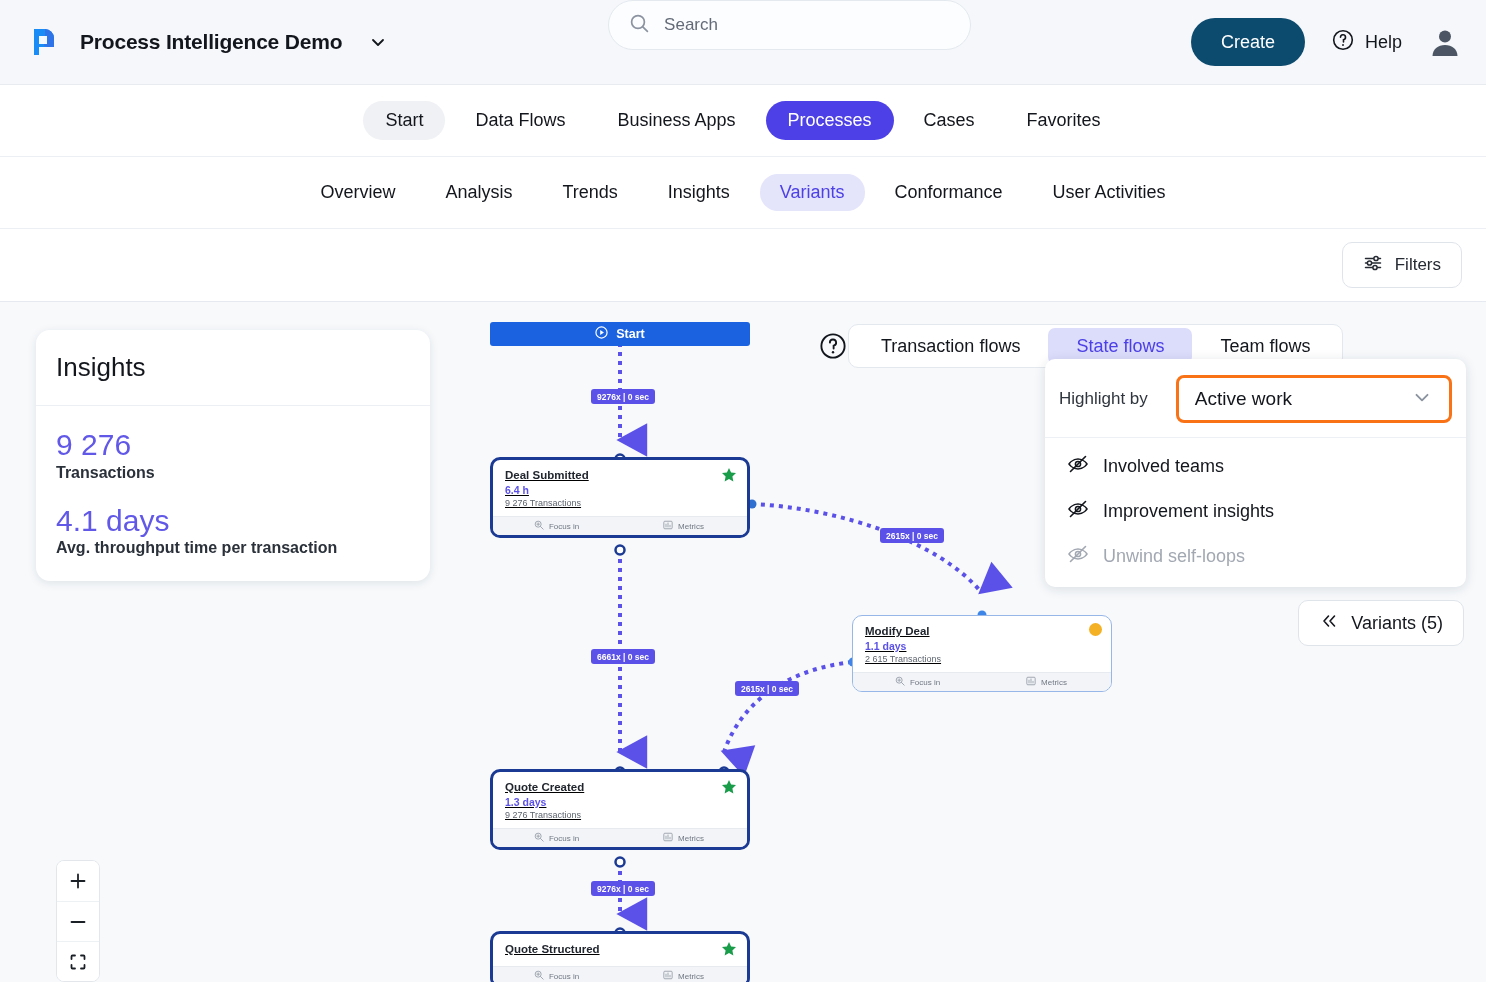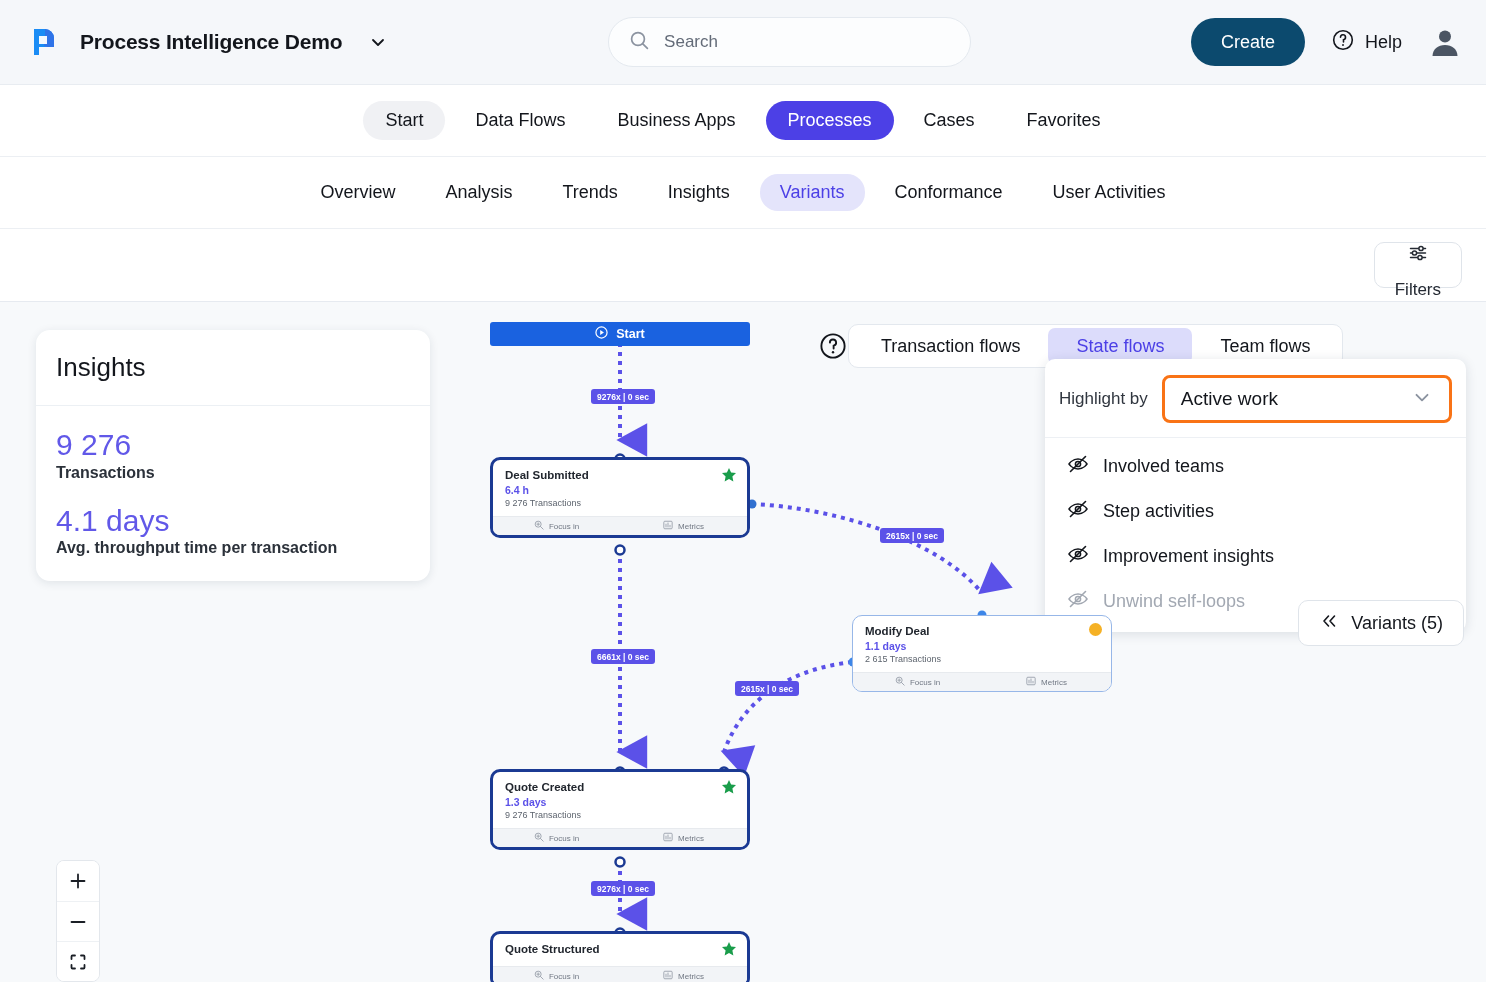--- a/index.html
+++ b/index.html
@@ -9,21 +9,20 @@
     background: #ffffff;
     overflow: hidden;
     -webkit-font-smoothing: antialiased;
   }
 
   
   .topbar {
     height: 85px;
     background: #f5f7fa;
     display: flex;
-    align-items: center;
     padding: 0 24px;
     border-bottom: 1px solid #e8ecf1;
     gap: 48px;
   }
   .brand { display: flex; align-items: center; gap: 14px; }
   .logo-box { width: 42px; height: 42px; display: flex; align-items: center; justify-content: center; }
   .brand-title { font-size: 21px; font-weight: 600; color: #13161c; letter-spacing: -0.2px; }
   .brand-caret { margin-left: 12px; display: flex; align-items: center; cursor: pointer; }
 
   .search-wrap { flex: 1; display: flex; justify-content: center; }
@@ -102,21 +101,20 @@
   }
   .filters-btn {
     height: 46px; padding: 0 20px;
     background: #fff;
     border: 1px solid #dfe4ea;
     border-radius: 10px;
     display: flex; align-items: center; gap: 12px;
     font-size: 17px; color: #252a33;
     cursor: pointer;
     font-family: "Liberation Sans", sans-serif;
-    flex-direction: column;
   }
 
   
   .canvas {
     position: relative;
     width: 1486px;
     height: 680px;
     background: #f7f9fb;
     overflow: hidden;
   }
@@ -165,21 +163,21 @@
   
   .highlight-panel {
     position: absolute; left: 1045px; top: 57px;
     width: 421px;
     background: #fff;
     border-radius: 10px;
     box-shadow: 0 2px 12px rgba(24,35,60,0.13);
     padding: 16px 0 8px 0;
   }
   .highlight-row {
-    display: flex; align-items: center; gap: 14px;
+    display: flex; align-items: center; gap: 28px;
     padding: 0 14px 14px 14px;
   }
   .highlight-label { font-size: 17px; color: #30363f; white-space: nowrap; }
   .highlight-select {
     flex: 1; height: 48px;
     border: 3px solid #f97316;
     border-radius: 8px;
     display: flex; align-items: center; justify-content: space-between;
     padding: 0 16px;
     cursor: pointer;
@@ -228,21 +226,21 @@
 
   .gnode {
     position: absolute;
     background: #fff;
     border-radius: 10px;
     overflow: hidden;
     cursor: pointer;
   }
   .gnode.navy { border: 3px solid #1b3a93; }
   .gnode.light { border: 1.5px solid #97b7e8; }
-  .gnode-main { padding: 9px 12px 8px 12px; position: relative; }
+  .gnode-main { padding: 9px 12px 8px 12px; position: relative; text-decoration: underline; }
   .gnode-name { font-size: 11.5px; font-weight: 700; color: #21262e; }
   .gnode-time { font-size: 10.5px; font-weight: 700; color: #5b51e8; margin-top: 3px; }
   .gnode-tx { font-size: 9px; color: #5d646e; margin-top: 2px; }
   .gnode-foot {
     display: flex; background: #f2f4f7;
     border-top: 1px solid #e7eaee;
     height: 19px; align-items: center;
   }
   .gnode-foot-cell {
     flex: 1; display: flex; align-items: center; justify-content: center;
@@ -418,30 +416,20 @@
       <span>Involved teams</span>
     </div>
     <div class="menu-item">
       <span>
         <svg width="22" height="22" viewBox="0 0 22 22">
             <path d="M2 11s3.2-5 9-5 9 5 9 5-3.2 5-9 5-9-5-9-5z" stroke="#13161c" stroke-width="1.5" fill="none"></path>
             <circle cx="11" cy="11" r="2.6" stroke="#13161c" stroke-width="1.5" fill="none"></circle>
             <path d="M3.5 18.5L18.5 3.5" stroke="#13161c" stroke-width="1.6" stroke-linecap="round"></path>
           </svg>
       </span>
-      <span>Step activities</span>
-    </div>
-    <div class="menu-item">
-      <span>
-        <svg width="22" height="22" viewBox="0 0 22 22">
-            <path d="M2 11s3.2-5 9-5 9 5 9 5-3.2 5-9 5-9-5-9-5z" stroke="#13161c" stroke-width="1.5" fill="none"></path>
-            <circle cx="11" cy="11" r="2.6" stroke="#13161c" stroke-width="1.5" fill="none"></circle>
-            <path d="M3.5 18.5L18.5 3.5" stroke="#13161c" stroke-width="1.6" stroke-linecap="round"></path>
-          </svg>
-      </span>
       <span>Improvement insights</span>
     </div>
     <div class="menu-item disabled">
       <span>
         <svg width="22" height="22" viewBox="0 0 22 22">
             <path d="M2 11s3.2-5 9-5 9 5 9 5-3.2 5-9 5-9-5-9-5z" stroke="#a2a8b2" stroke-width="1.5" fill="none"></path>
             <circle cx="11" cy="11" r="2.6" stroke="#a2a8b2" stroke-width="1.5" fill="none"></circle>
             <path d="M3.5 18.5L18.5 3.5" stroke="#a2a8b2" stroke-width="1.6" stroke-linecap="round"></path>
           </svg>
       </span>

